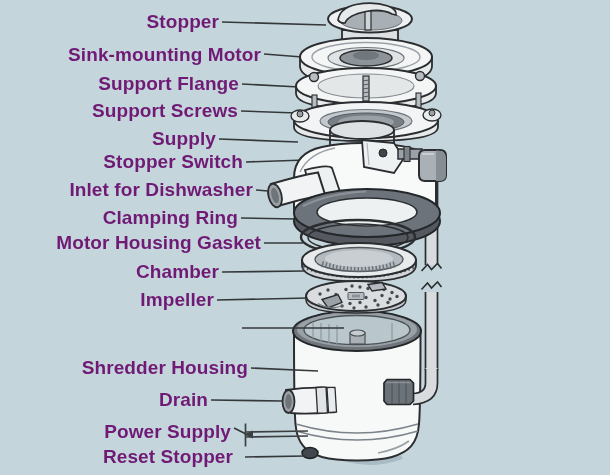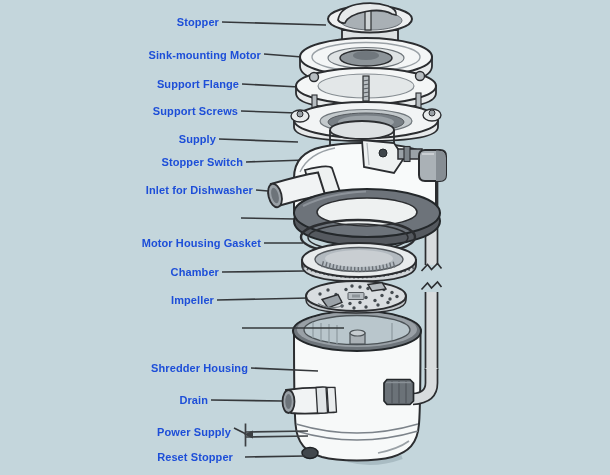--- a/index.html
+++ b/index.html
@@ -3,21 +3,21 @@
 <meta charset="utf-8">
 <style>
   html,body{margin:0;padding:0;background:#c4d6dc;}
   .stage{
     position:relative;width:610px;height:475px;background:#c4d6dc;overflow:hidden;
     font-family:"Liberation Sans","DejaVu Sans",sans-serif;
   }
   .diagram-svg{position:absolute;left:0;top:0;}
   .label{
     position:absolute;white-space:nowrap;text-align:right;
-    font-size:11px;font-weight:700;line-height:18px;color:#1d4ed8;
+    font-size:19px;font-weight:700;line-height:18px;color:#701a75;
     letter-spacing:.1px;
   }
 </style>
 </head>
 <body>
 
 <div class="stage">
 
   <svg class="diagram-svg" width="610" height="475" viewBox="0 0 610 475">
 
@@ -236,20 +236,21 @@
     </g>
   </svg>
 
   <div class="label" style="top:13px;right:391px">Stopper</div>
   <div class="label" style="top:46px;right:349px">Sink-mounting Motor</div>
   <div class="label" style="top:75px;right:371px">Support Flange</div>
   <div class="label" style="top:102px;right:372px">Support Screws</div>
   <div class="label" style="top:130px;right:394px">Supply</div>
   <div class="label" style="top:153px;right:367px">Stopper Switch</div>
   <div class="label" style="top:181px;right:357px">Inlet for Dishwasher</div>
+  <div class="label" style="top:209px;right:372px">Clamping Ring</div>
   <div class="label" style="top:234px;right:349px">Motor Housing Gasket</div>
   <div class="label" style="top:263px;right:391px">Chamber</div>
   <div class="label" style="top:291px;right:396px">Impeller</div>
   <div class="label" style="top:359px;right:362px">Shredder Housing</div>
   <div class="label" style="top:391px;right:402px">Drain</div>
   <div class="label" style="top:423px;right:379px">Power Supply</div>
   <div class="label" style="top:448px;right:377px">Reset Stopper</div>
 
 </div>
 

